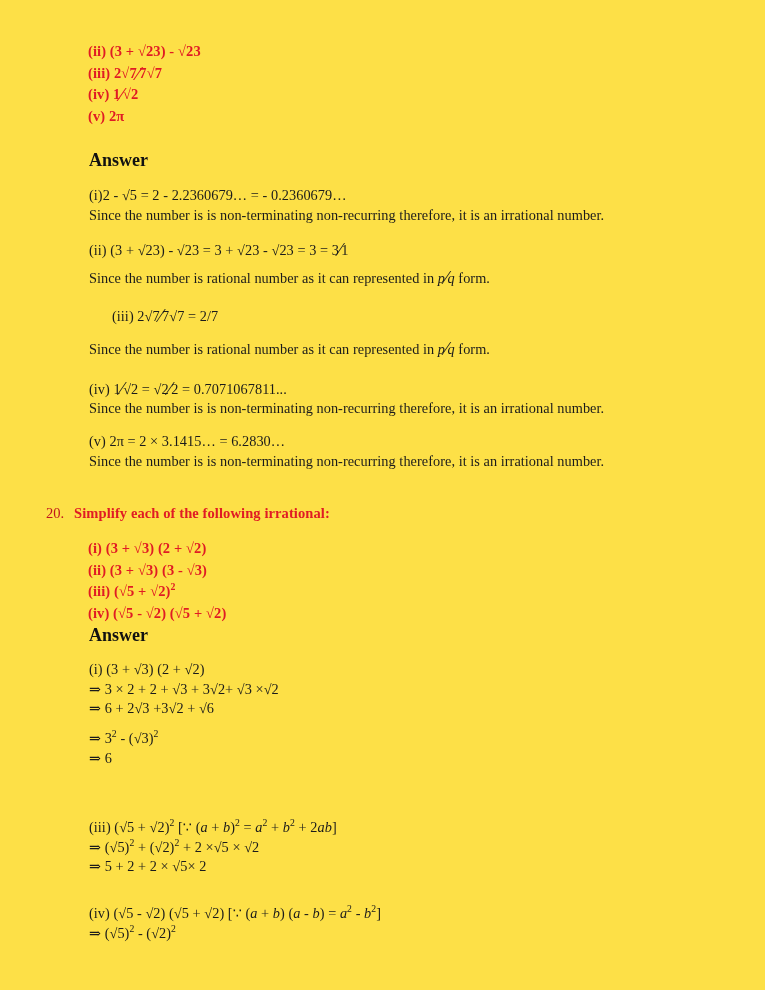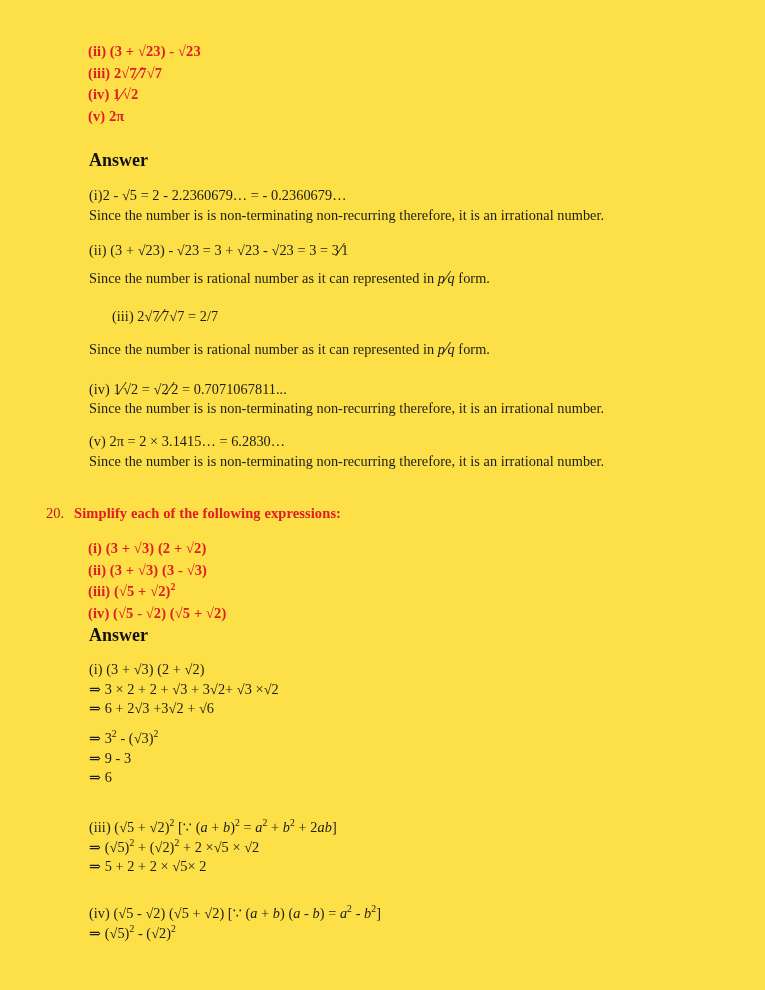--- a/index.html
+++ b/index.html
@@ -103,40 +103,39 @@
     <span class="ln">(iv) 1<span class="bigsl">⁄</span><span class="radic">√</span>2 = <span class="radic">√</span>2<span class="bigsl">⁄</span>2 = 0.7071067811...</span>
     <span class="ln">Since the number is is non-terminating non-recurring therefore, it is an irrational number.</span>
   </div>
 
   <div class="blk body-txt" style="left:89px; top:432px;">
     <span class="ln">(v) 2π = 2 × 3.1415… = 6.2830…</span>
     <span class="ln">Since the number is is non-terminating non-recurring therefore, it is an irrational number.</span>
   </div>
 
   <div class="blk q-num" style="left:46px; top:503px;">20.</div>
-  <div class="blk q-red" style="left:74px; top:503px;">Simplify each of the following expressions:</div>
+  <div class="blk q-red" style="left:74px; top:503px;">Simplify each of the following irrational:</div>
 
   <div class="blk q-red" style="left:88px; top:538px;">
     <span class="ln">(i) (3 + <span class="radic">√</span>3) (2 + <span class="radic">√</span>2)</span>
     <span class="ln">(ii) (3 + <span class="radic">√</span>3) (3 - <span class="radic">√</span>3)</span>
     <span class="ln">(iii) (<span class="radic">√</span>5 + <span class="radic">√</span>2)<sup>2</sup></span>
     <span class="ln">(iv) (<span class="radic">√</span>5 - <span class="radic">√</span>2) (<span class="radic">√</span>5 + <span class="radic">√</span>2)</span>
   </div>
 
   <div class="blk ans-head" style="left:89px; top:625px;">Answer</div>
 
   <div class="blk body-txt" style="left:89px; top:660px;">
     <span class="ln">(i) (3 + <span class="radic">√</span>3) (2 + <span class="radic">√</span>2)</span>
     <span class="ln">⇒ 3 × 2 + 2 + <span class="radic">√</span>3 + 3<span class="radic">√</span>2+ <span class="radic">√</span>3 ×<span class="radic">√</span>2</span>
     <span class="ln">⇒ 6 + 2<span class="radic">√</span>3 +3<span class="radic">√</span>2 + <span class="radic">√</span>6</span>
   </div>
 
   <div class="blk body-txt" style="left:89px; top:729px;">
     <span class="ln">⇒ 3<sup>2</sup> - (<span class="radic">√</span>3)<sup>2</sup></span>
-    <span class="ln">⇒ 9 - 3</span>
     <span class="ln">⇒ 6</span>
   </div>
 
   <div class="blk body-txt" style="left:89px; top:818px;">
     <span class="ln">(iii) (<span class="radic">√</span>5 + <span class="radic">√</span>2)<sup>2</sup> [∵ (<i>a</i> + <i>b</i>)<sup>2</sup> = <i>a</i><sup>2</sup> + <i>b</i><sup>2</sup> + 2<i>ab</i>]</span>
     <span class="ln">⇒ (<span class="radic">√</span>5)<sup>2</sup> + (<span class="radic">√</span>2)<sup>2</sup> + 2 ×<span class="radic">√</span>5 × <span class="radic">√</span>2</span>
     <span class="ln">⇒ 5 + 2 + 2 × <span class="radic">√</span>5× 2</span>
   </div>
 
   <div class="blk body-txt" style="left:89px; top:904px;">

